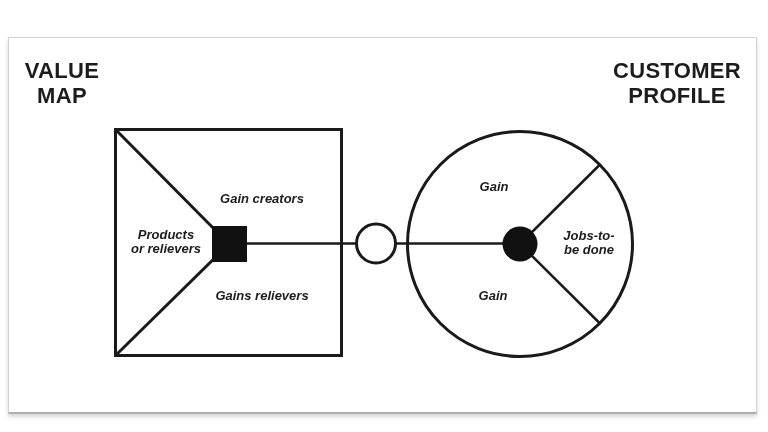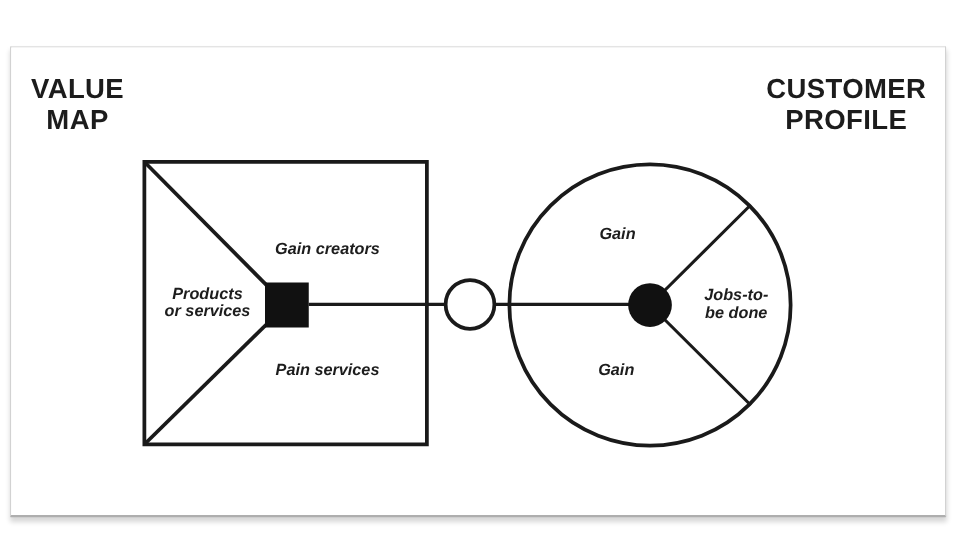--- a/index.html
+++ b/index.html
@@ -56,21 +56,21 @@
     <circle cx="520" cy="244" r="17.5" fill="#111111"></circle>
   </svg>
 
   <div class="title" style="left:62px; top:58px;">VALUE
 MAP</div>
   <div class="title" style="left:677px; top:58px;">CUSTOMER
 PROFILE</div>
 
   <div class="lbl" style="left:262px; top:180px;margin-top:12px;">Gain creators</div>
   <div class="lbl" style="left:166px; top:228px;">Products
-or services</div>
-  <div class="lbl" style="left:262px; top:289px;">Pain services</div>
+or relievers</div>
+  <div class="lbl" style="left:262px; top:289px;">Gains relievers</div>
 
   <div class="lbl" style="left:494px; top:180px;">Gain</div>
   <div class="lbl" style="left:589px; top:229px;text-align:center;">Jobs-to-
 be done</div>
   <div class="lbl" style="left:493px; top:289px;">Gain</div>
 
 </div>
 
 </body></html>

